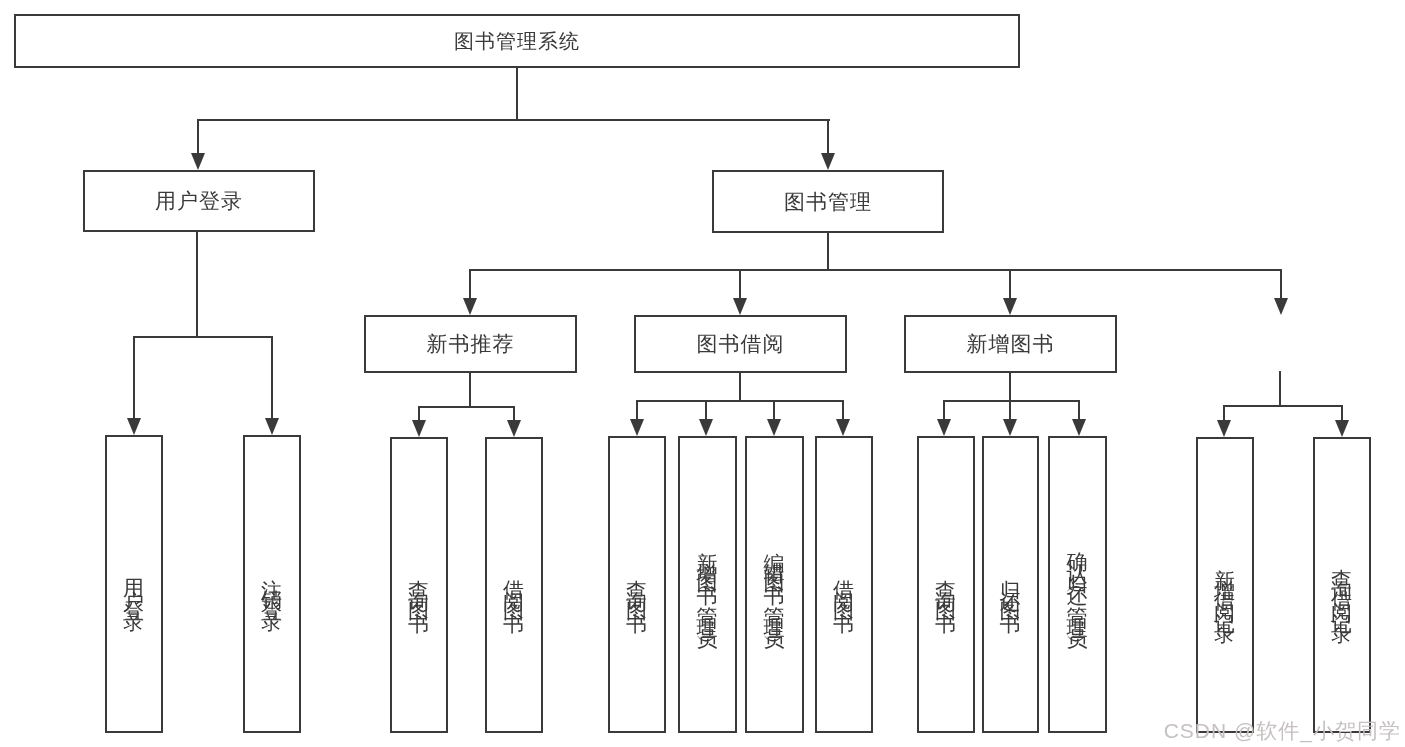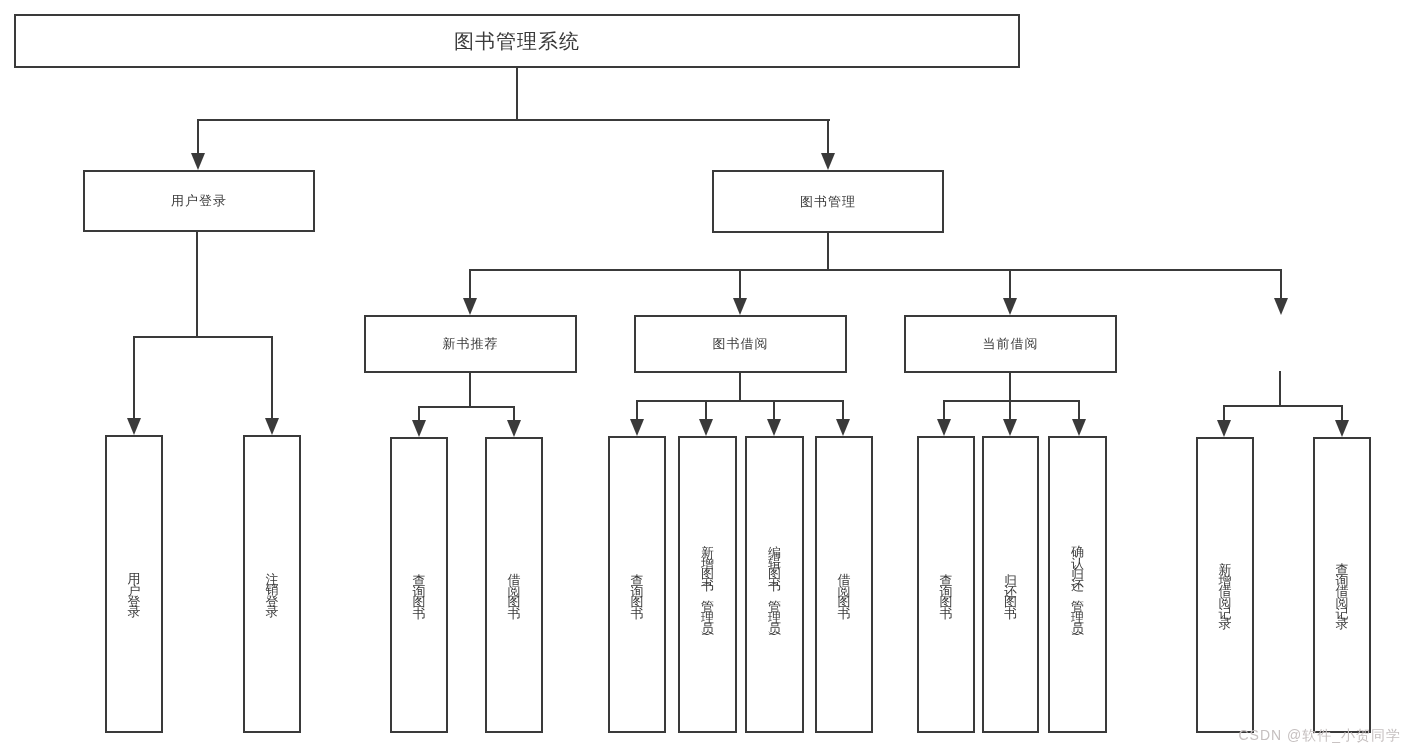--- a/index.html
+++ b/index.html
@@ -21,21 +21,21 @@
   }
   .box {
     position: absolute;
     border: 2px solid var(--line);
     background: var(--background);
     display: flex;
     align-items: center;
     justify-content: center;
   }
   .box .lbl {
-    font-size: 13px;
+    font-size: 21px;
     letter-spacing: 1px;
     color: var(--text);
     white-space: nowrap;
   }
   .box.rootbox .lbl { font-size: 20px; text-align: center; }
   .box.vbox .lbl {
     writing-mode: vertical-rl;
     text-orientation: mixed;
     letter-spacing: 11px;
     line-height: 1;
@@ -47,21 +47,21 @@
     position: absolute;
     width: 0; height: 0;
     border-left: 7px solid transparent;
     border-right: 7px solid transparent;
     border-top: 17px solid var(--line);
   }
   .watermark {
     position: absolute;
     right: 4px;
     bottom: 2px;
-    font-size: 14px;
+    font-size: 21px;
     color: var(--watermark);
     letter-spacing: 1px;
     z-index: 5;
     white-space: nowrap;
   }
 </style>
 </head>
 <body>
 
 <div class="canvas">
@@ -109,21 +109,21 @@
   <div class="vl" style="left:1280px;top:269px;height:31px"></div>
   <div class="arrow" style="left:1274px;top:298px"></div>
 
   <div class="box" style="left:634px;top:315px;width:213px;height:58px">
     <span class="lbl">图书借阅</span>
   </div>
   <div class="box" style="left:364px;top:315px;width:213px;height:58px">
     <span class="lbl">新书推荐</span>
   </div>
   <div class="box" style="left:904px;top:315px;width:213px;height:58px">
-    <span class="lbl">当前借阅</span>
+    <span class="lbl">新增图书</span>
   </div>
 
   <div class="vl" style="left:469px;top:371px;height:37px"></div>
   <div class="hl" style="left:418px;top:406px;width:97px"></div>
   <div class="vl" style="left:418px;top:406px;height:16px"></div>
   <div class="arrow" style="left:412px;top:420px"></div>
   <div class="vl" style="left:513px;top:406px;height:16px"></div>
   <div class="arrow" style="left:507px;top:420px"></div>
 
   <div class="box vbox" style="left:390px;top:437px;width:58px;height:296px">

